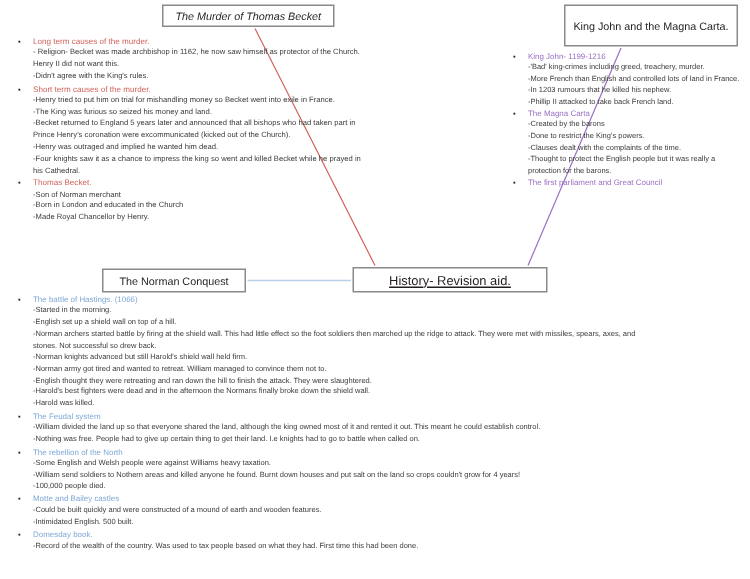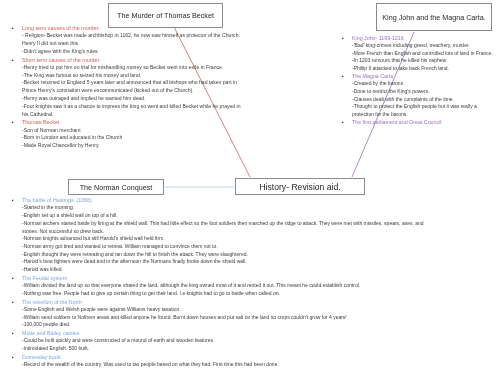--- a/index.html
+++ b/index.html
@@ -35,28 +35,29 @@
     background: #ffffff;
     box-sizing: border-box;
     display: flex;
     align-items: center;
     justify-content: center;
     font-size: 7.2px;
     color: #231f20;
     white-space: nowrap;
     padding: 0 4px;
   }
-  #box-becket  { left: 108px; top: 3px;   width: 115px; height: 25px; }
+  #box-becket  { left: 108px; top: 3px;   width: 115px; height: 15px; font-style: italic; }
   #box-john    { left: 376px; top: 3px;   width: 116px; height: 28px; text-align: center; }
   #box-norman  { left: 68px;  top: 179px; width: 96px;  height: 16px; }
   #box-center  {
     left: 235px; top: 178px; width: 130px; height: 17px;
     font-size: 8.6px;
   }
   #box-center .ctr-label {
+    text-decoration: underline;
   }
   
   .notes {
     position: absolute;
     box-sizing: border-box;
   }
   #notes-becket { left: 6px;  top: 24px;  width: 300px; }
   #notes-john   { left: 336px; top: 34px; width: 164px; }
   #notes-norman { left: 6px;  top: 196px; width: 492px; }
 

